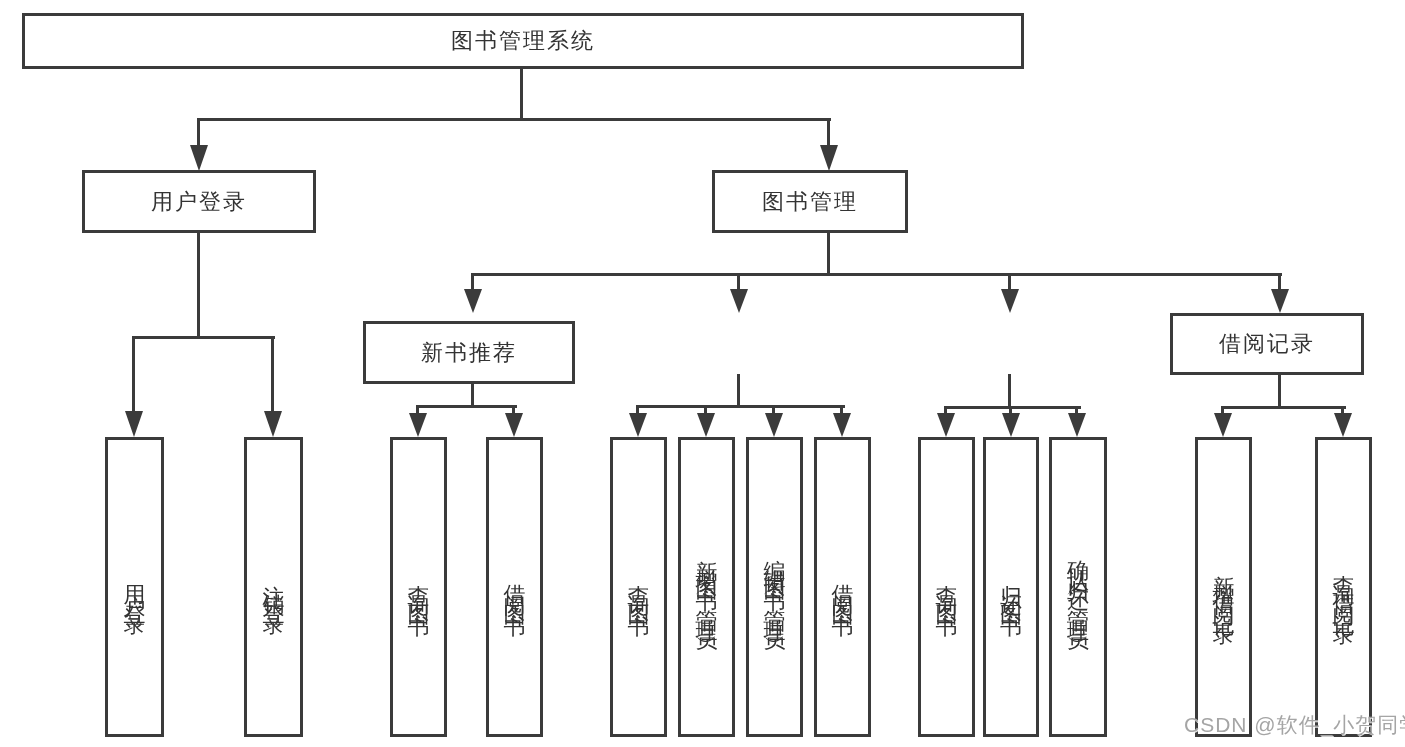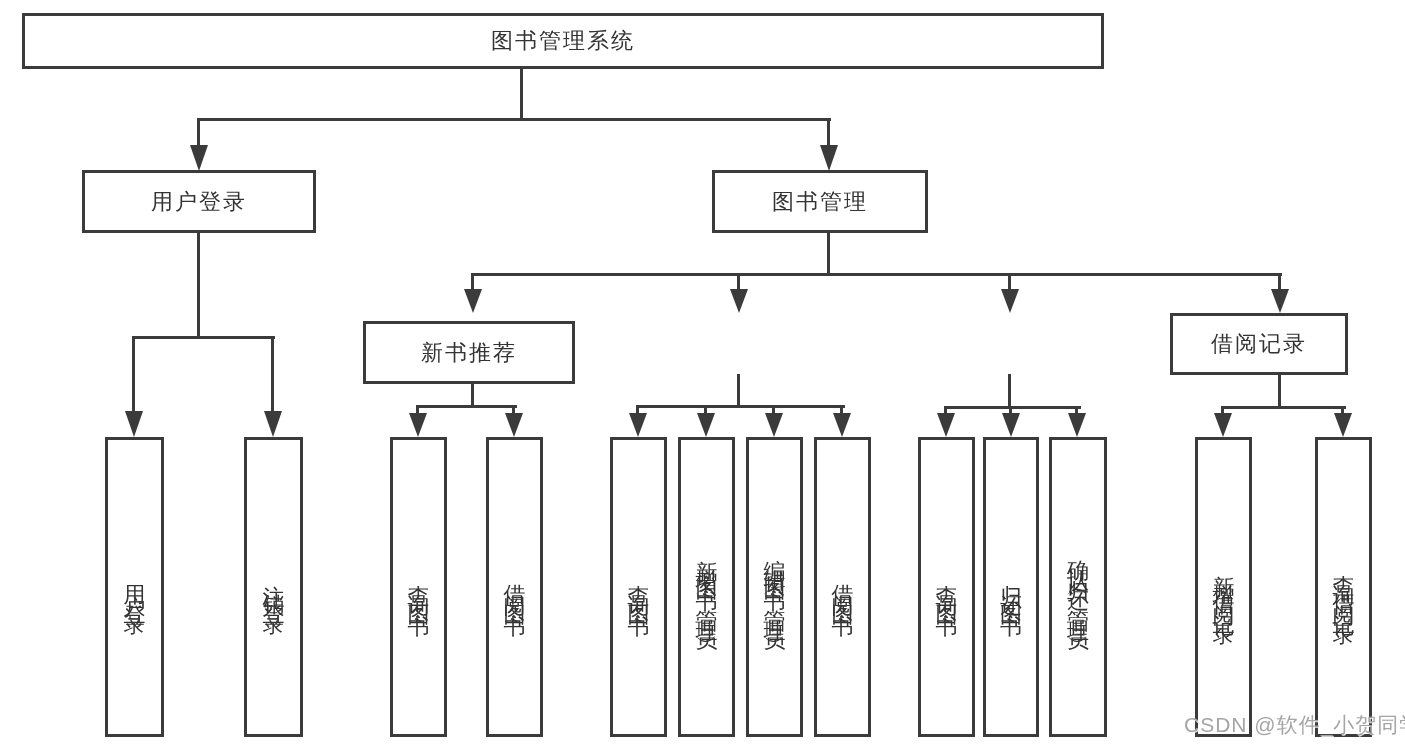--- a/index.html
+++ b/index.html
@@ -103,35 +103,35 @@
   <div class="arr short" style="left:1002px;top:413px"></div>
   <div class="arr short" style="left:1068px;top:413px"></div>
 
   <div class="vl" style="left:1278px;top:374px;height:35px"></div>
   <div class="hl" style="left:1221px;top:406px;width:125px"></div>
   <div class="vl" style="left:1221px;top:406px;height:11px"></div>
   <div class="vl" style="left:1341px;top:406px;height:11px"></div>
   <div class="arr short" style="left:1214px;top:413px"></div>
   <div class="arr short" style="left:1334px;top:413px"></div>
 
-  <div class="hbox" style="left:22px;top:13px;width:1082px;height:56px">
+  <div class="hbox" style="left:22px;top:13px;width:1002px;height:56px">
     <span>图书管理系统</span>
   </div>
 
   <div class="hbox" style="left:82px;top:170px;width:234px;height:63px">
     <span>用户登录</span>
   </div>
-  <div class="hbox" style="left:712px;top:170px;width:216px;height:63px">
+  <div class="hbox" style="left:712px;top:170px;width:196px;height:63px">
     <span>图书管理</span>
   </div>
 
   <div class="hbox" style="left:363px;top:321px;width:212px;height:63px">
     <span>新书推荐</span>
   </div>
-  <div class="hbox" style="left:1170px;top:313px;width:178px;height:62px">
+  <div class="hbox" style="left:1170px;top:313px;width:194px;height:62px">
     <span>借阅记录</span>
   </div>
 
   <div class="vbox" style="left:105px;width:59px">
     <span class="vtext">用户登录</span>
   </div>
   <div class="vbox" style="left:244px;width:59px">
     <span class="vtext">注销登录</span>
   </div>
 

